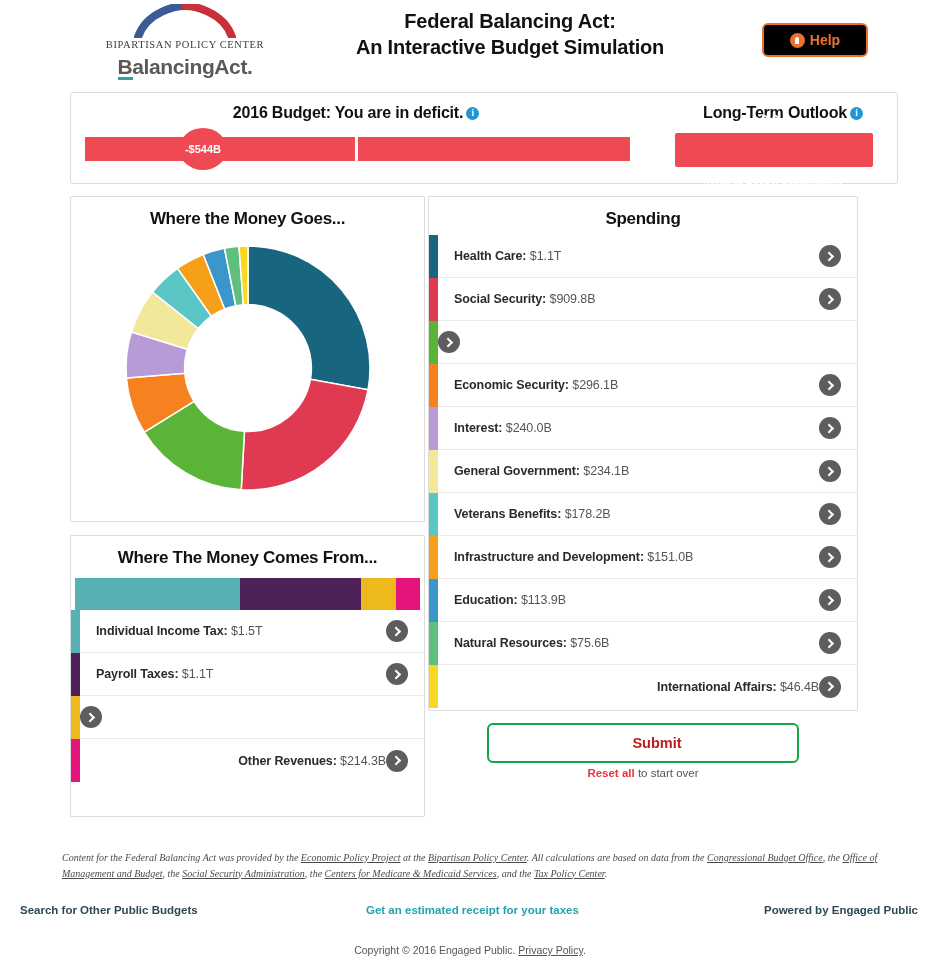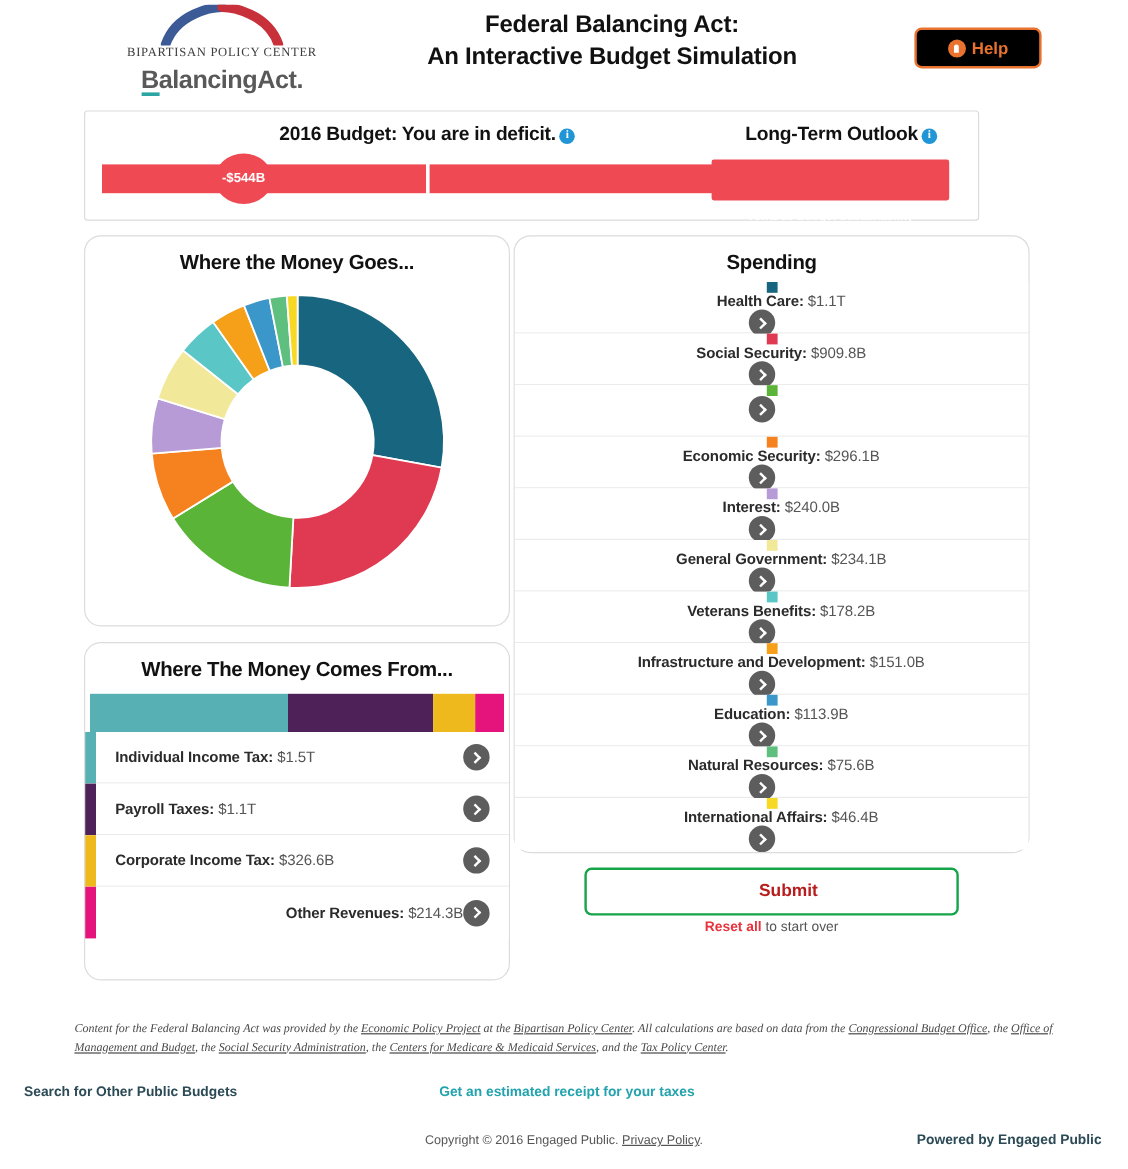--- a/index.html
+++ b/index.html
@@ -58,21 +58,21 @@
     display: flex; align-items: center; justify-content: center;
   }
   .help-btn .bulb::after {
     content: ""; width: 4px; height: 7px; border-radius: 2px 2px 0 0;
     background: #fff;
   }
   .help-btn .lbl { font-size: 14px; font-weight: 700; color: #e8722e; }
 
   
   .status-panel {
-    position: absolute; left: 70px; top: 92px; width: 746px; height: 92px;
+    position: absolute; left: 70px; top: 92px; width: 828px; height: 92px;
     background: #fff; border: 1px solid #dcdcdc; border-radius: 3px;
   }
   .status-left { position: absolute; left: 0; top: 0; width: 570px; }
   .status-right { position: absolute; right: 0; top: 0; width: 228px; }
   .status-title {
     text-align: center; font-size: 16px; font-weight: 700; color: #111;
     padding-top: 11px; letter-spacing: -.2px;
   }
   .info-dot {
     display: inline-block; width: 13px; height: 13px; border-radius: 50%;
@@ -103,21 +103,21 @@
     display: flex; flex-direction: column; align-items: center;
     justify-content: center; color: #fff; gap: 48px;
   }
   .outlook-pct { font-size: 13px; font-weight: 700; line-height: 1.1; }
   .outlook-pct .sm { font-size: 9px; }
   .outlook-sub { font-size: 9.5px; font-weight: 700; line-height: 1.2; }
 
   
   .panel {
     position: absolute; background: #fff;
-    border: 1px solid #dcdcdc; border-radius: 14px;
+    border: 1px solid #dcdcdc; border-radius: 1px;
   }
   .panel-title {
     text-align: center; font-size: 17px; font-weight: 700; color: #111;
     padding: 12px 0 6px; letter-spacing: -.3px;
   }
 
   #money-goes-panel { left: 70px; top: 196px; width: 355px; height: 326px; }
   .donut-wrap {
     position: relative; width: 270px; height: 255px; margin: 3px auto 0;
   }
@@ -152,21 +152,21 @@
     background: #5d5d5d; margin-right: 16px;
     display: flex; align-items: center; justify-content: center;
     cursor: pointer;
   }
   .row .chev::after {
     content: ""; width: 5px; height: 5px;
     border-top: 2px solid #fff; border-right: 2px solid #fff;
     transform: rotate(45deg) translate(-1px, 1px);
   }
 
-  #spending-rows .row { height: 43px; flex-direction: column; }
+  #spending-rows .row { height: 43px; }
   #revenue-rows .row { height: 43px; }
 
   
   .submit-btn {
     position: absolute; left: 487px; top: 723px; width: 312px; height: 40px;
     border: 2px solid #16a34a; border-radius: 6px; background: #fff;
     display: flex; align-items: center; justify-content: center;
     cursor: pointer;
   }
   .submit-btn span { font-size: 14.5px; font-weight: 700; color: #b91c1c; margin-left: 28px; }
@@ -187,21 +187,21 @@
 
   .footer-links {
     position: absolute; left: 0; top: 904px; width: 940px; height: 20px;
   }
   .footer-links .fl {
     position: absolute; font-size: 11.5px; font-weight: 700;
     color: #2b4a55; white-space: nowrap; cursor: pointer;
   }
   .fl.left { left: 20px; }
   .fl.mid { left: 366px; color: #22a3ae; }
-  .fl.right { right: 22px; cursor: default; margin-top: 40px; }
+  .fl.right { right: 22px; cursor: default; }
 
   .copyright {
     position: absolute; left: 0; top: 944px; width: 940px;
     text-align: center; font-size: 10.5px; color: #555;
   }
   .copyright a { color: #555; text-decoration: underline; cursor: pointer; }
 </style>
 </head>
 <body>
 
@@ -348,21 +348,20 @@
           <span class="rowtext"><b>Individual Income Tax:</b> $1.5T</span>
           <span class="chev"></span>
         </div>
         <div class="row">
           <span class="swatch" style="background: rgb(78, 34, 89);"></span>
           <span class="rowtext"><b>Payroll Taxes:</b> $1.1T</span>
           <span class="chev"></span>
         </div>
         <div class="row">
           <span class="swatch" style="background: rgb(238, 185, 28);"></span>
-          <span class="rowtext"><b>Corporate Income Tax:</b> $326.6B</span>
           <span class="chev"></span>
         </div>
         <div class="row">
           <span class="swatch" style="background: rgb(229, 20, 124);"></span>
           <span class="rowtext"><b>Other Revenues:</b> $214.3B</span>
           <span class="chev"></span>
         </div>
       </div>
   </div>
 

